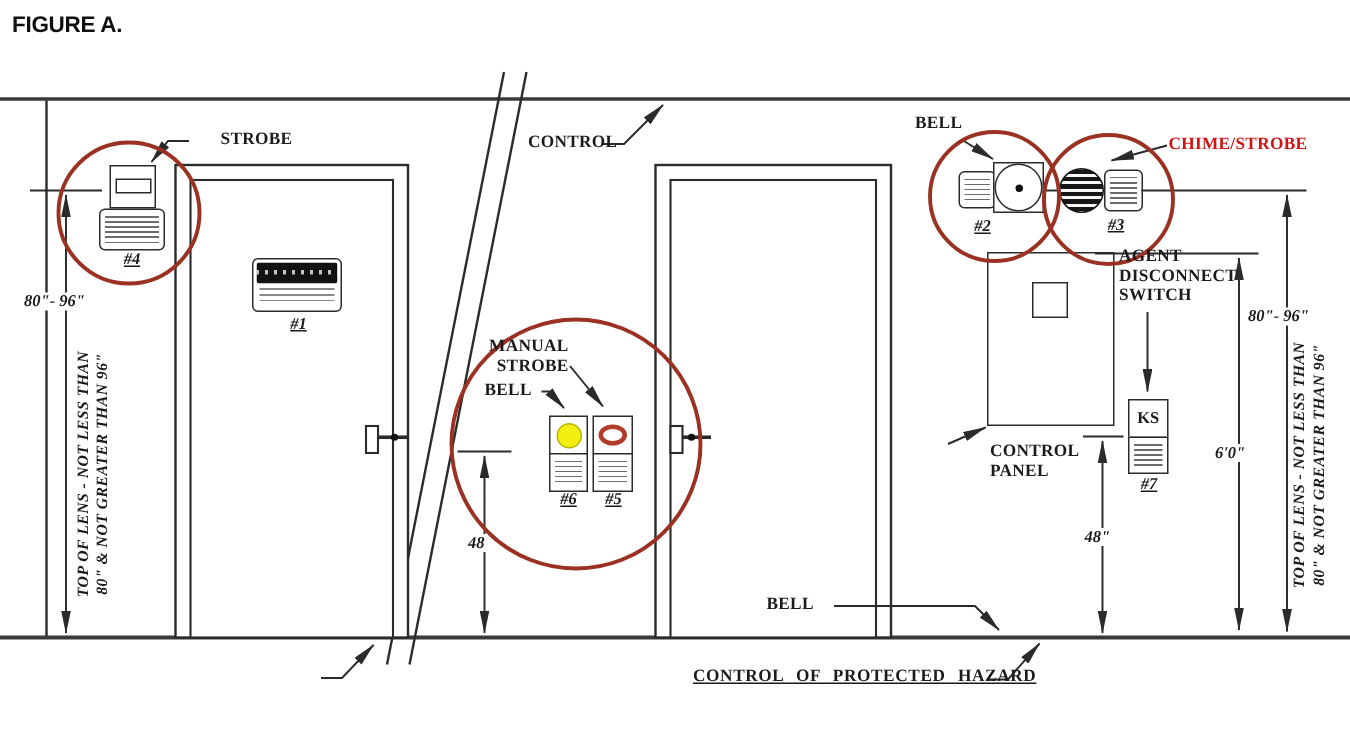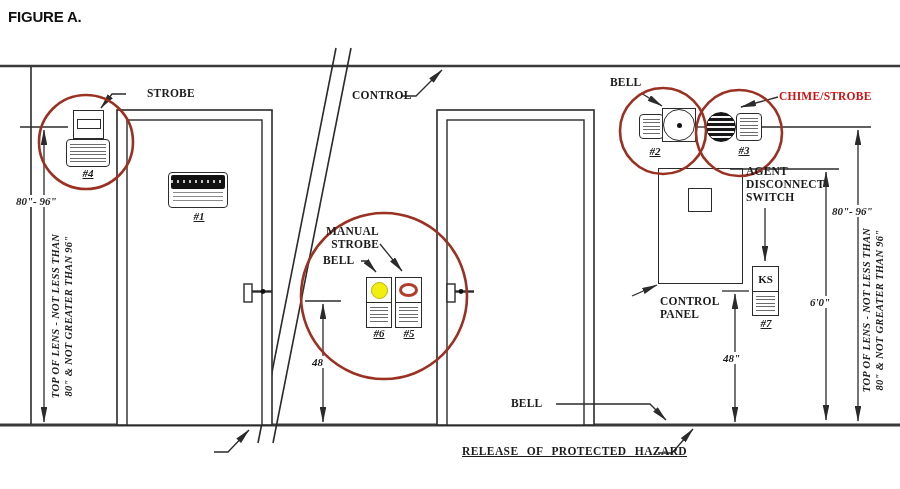--- a/index.html
+++ b/index.html
@@ -182,21 +182,21 @@
   <div class="draft red" style="left:779px;top:90px;">CHIME/STROBE</div>
   <div class="draft" style="left:322px;top:225px;width:57px;text-align:right;">MANUAL
 STROBE</div>
   <div class="draft" style="left:323px;top:254px;">BELL</div>
   <div class="draft" style="left:660px;top:295px;">CONTROL
 PANEL</div>
   <div class="draft" style="left:746px;top:165px;font-family:Liberation Serif, serif;">AGENT
 DISCONNECT
 SWITCH</div>
   <div class="draft" style="left:511px;top:397px;">BELL</div>
-  <div class="draft uline" style="left:462px;top:445px;">RELEASE OF PROTECTED HAZARD</div>
+  <div class="draft uline" style="left:462px;top:445px;">CONTROL OF PROTECTED HAZARD</div>
 
   <div class="dim" style="left:14px;top:195px;">80"- 96"</div>
   <div class="dim" style="left:830px;top:205px;">80"- 96"</div>
   <div class="dim" style="left:808px;top:296px;">6'0"</div>
   <div class="dim" style="left:310px;top:356px;">48</div>
   <div class="dim" style="left:721px;top:352px;">48"</div>
 
   <div class="rot" style="left:63px;top:316px;">
     <div>TOP OF LENS - NOT LESS THAN</div>
     <div>80" &amp; NOT GREATER THAN 96"</div>

